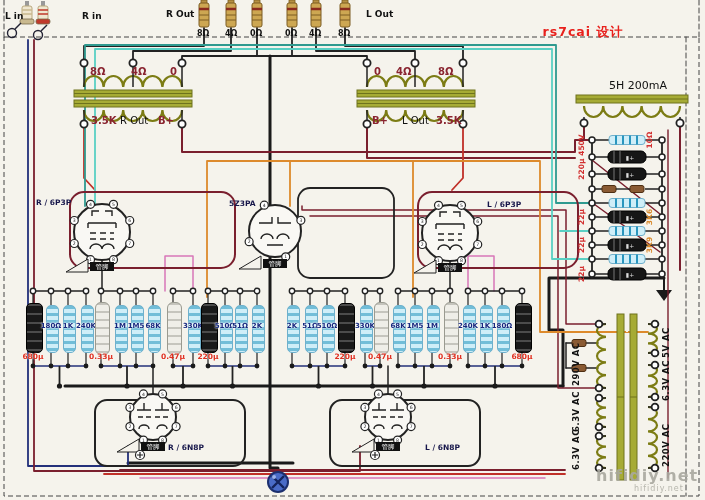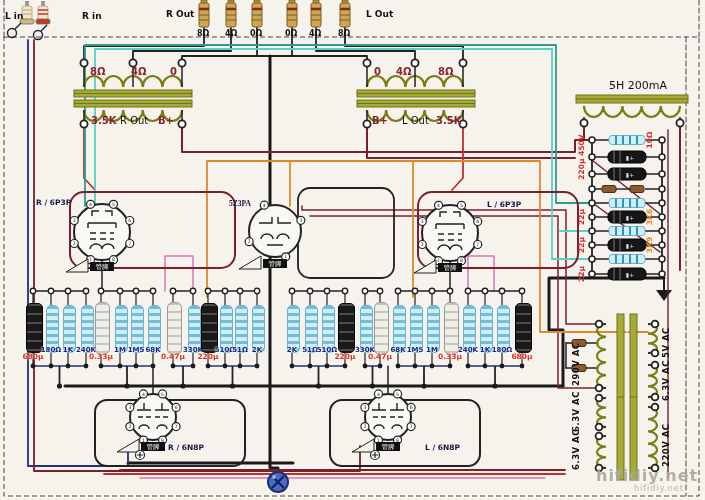--- a/index.html
+++ b/index.html
@@ -15,21 +15,21 @@
   .title{position:absolute;left:468px;top:24px;width:230px;text-align:center;
          font-weight:bold;font-size:12.5px;line-height:16px;letter-spacing:1px;}
   .comp{position:absolute;}
   .c-res{width:11px;background:#cfeef8;border:1px solid #6fb0cc;border-radius:5px;
          background-image:repeating-linear-gradient(180deg,rgba(38,150,190,.55) 0 3px,rgba(255,255,255,0) 3px 7px);}
   .c-film{width:13px;background:#efeee8;border:1px solid #9a9a90;border-radius:6px;
          background-image:repeating-linear-gradient(180deg,rgba(120,120,110,.35) 0 2px,rgba(255,255,255,0) 2px 8px);}
   .c-el{width:15px;background:#191919;border:1px solid #000;border-radius:5px;
          background-image:repeating-linear-gradient(180deg,rgba(255,255,255,.22) 0 2px,rgba(255,255,255,0) 2px 9px);}
   .val-navy{font-size:7px;font-weight:bold;color:#15277e;text-align:center;
-            text-shadow:0 0 2px #fff,0 0 2px #fff;margin-top:24px;}
+            text-shadow:0 0 2px #fff,0 0 2px #fff;}
   .val-red{font-size:7.5px;font-weight:bold;color:#e03020;text-align:center;
            text-shadow:0 0 2px #fff;}
   .pt-lbl{writing-mode:vertical-rl;transform:rotate(180deg);font-size:8.5px;font-weight:bold;color:#111;
           letter-spacing:.5px;}
   .wm-big{font-size:16px;font-weight:bold;color:#a9a89f;letter-spacing:1px;opacity:.9;}
   .wm-small{font-size:8px;color:#b7b6ad;letter-spacing:1px;}
 </style>
 </head>
 <body>
 
@@ -576,26 +576,27 @@
       <div class="comp c-el" style="left:514.5px;top:303px;height:48px;"></div>
       <div class="lbl val-red" style="left:508px;top:353px;width:28px;">680μ</div>
     </div>
 
   <div class="lbl io-lbl" style="left:5px;top:12px;">L in</div>
   <div class="lbl io-lbl" style="left:51px;top:12px;margin-left:31px;">R in</div>
   <div class="lbl io-lbl" style="left:166px;top:10px;">R Out</div>
   <div class="lbl io-lbl" style="left:366px;top:10px;">L Out</div>
 
   <div class="title" style="color: rgb(232, 32, 28);">
+    <div>rs7cai  设计</div>
   </div>
 
   <div class="lbl tr-black" style="left:594px;top:80px;width:88px;text-align:center;font-size:11px;">5H 200mA</div>
 
   <div class="lbl tube-lbl" style="left:36px;top:199px;">R / 6P3P</div>
-  <div class="lbl tube-lbl" style="left:229px;top:200px;font-family:Liberation Serif, serif;">5Z3PA</div>
+  <div class="lbl tube-lbl" style="left:229px;top:200px;">5Z3PA</div>
   <div class="lbl tube-lbl" style="left:487px;top:201px;">L / 6P3P</div>
   <div class="lbl tube-lbl" style="left:168px;top:444px;">R / 6N8P</div>
   <div class="lbl tube-lbl" style="left:425px;top:444px;">L / 6N8P</div>
 
   <div class="lbl wm-big" style="left:596px;top:468px;">hifidiy.net</div>
   <div class="lbl wm-small" style="left:634px;top:485px;">hifidiy.net</div>
 <div class="lbl tap-lbl" style="left:197px;top:30px;">8Ω</div>
     <div class="lbl tap-lbl" style="left:225px;top:30px;">4Ω</div>
     <div class="lbl tap-lbl" style="left:250px;top:30px;">0Ω</div>
     <div class="lbl tap-lbl" style="left:285px;top:30px;">0Ω</div>

